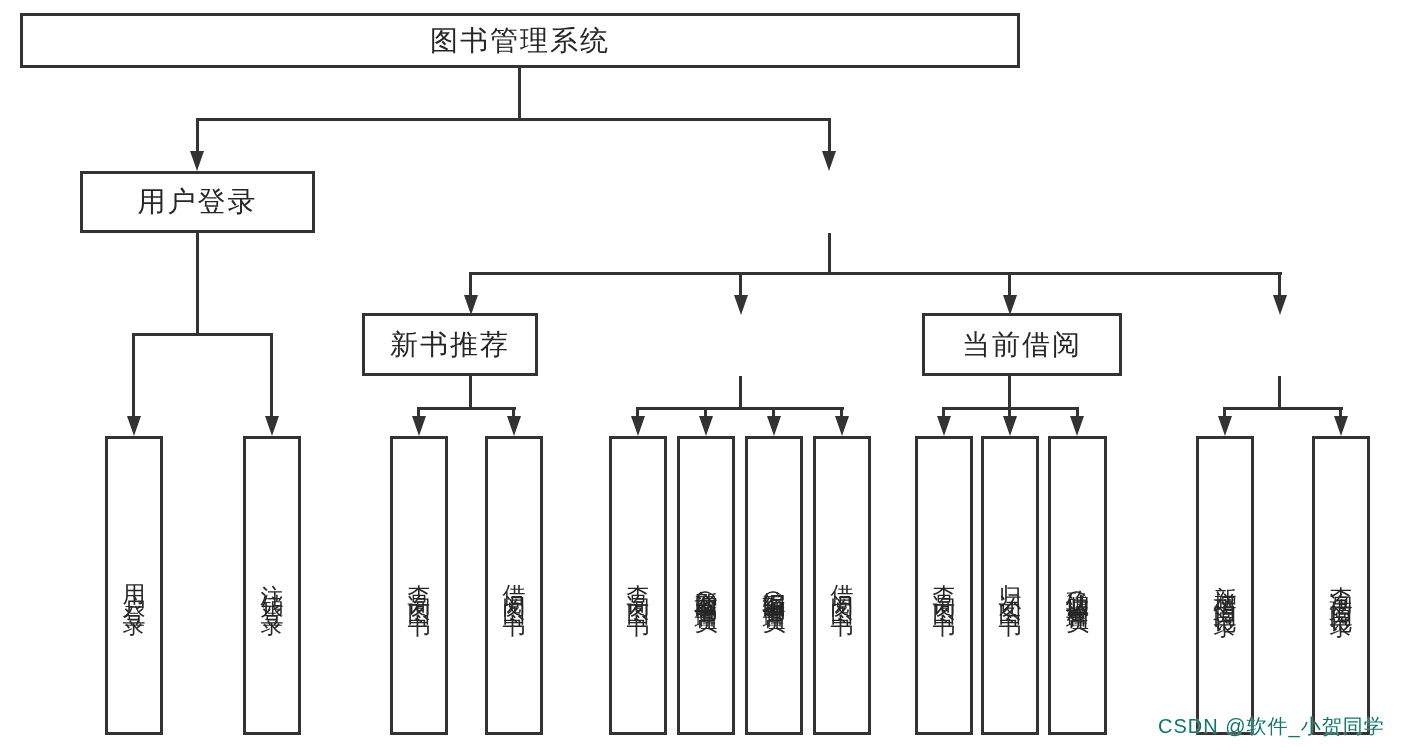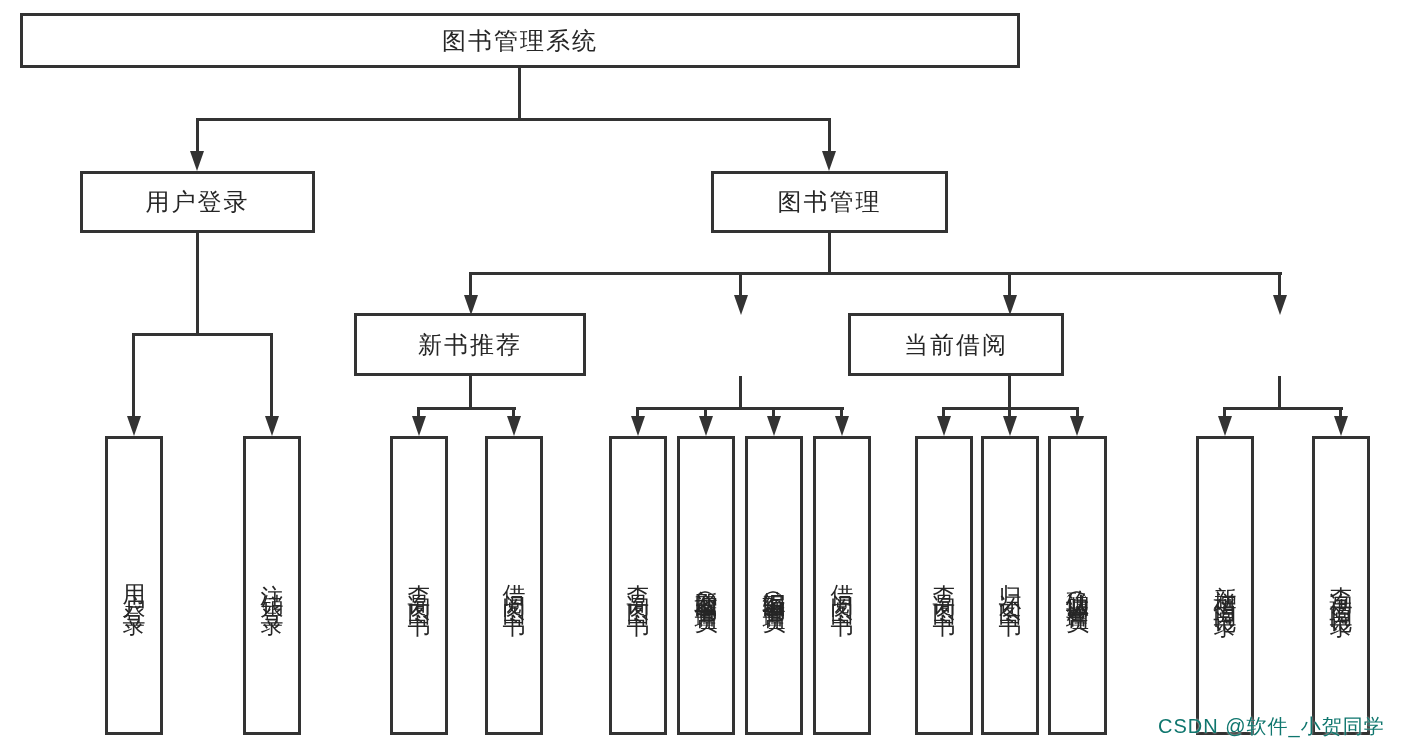--- a/index.html
+++ b/index.html
@@ -4,21 +4,21 @@
 <style>
   html,body{margin:0;padding:0;background:#ffffff;}
   #stage{
     position:relative;width:1405px;height:747px;background:#ffffff;
     font-family:"Liberation Sans","DejaVu Sans",sans-serif;overflow:hidden;
   }
   .box{
     position:absolute;box-sizing:border-box;border:3px solid #333333;background:#ffffff;
     display:flex;align-items:center;justify-content:center;color:#262626;
   }
-  .hbox{font-size:24px;letter-spacing:2px;white-space:nowrap;}
+  .hbox{font-size:28px;letter-spacing:2px;white-space:nowrap;}
   .vbox{font-size:23px;}
   .vbox .vtext{
     writing-mode:vertical-rl;text-orientation:mixed;line-height:1;white-space:nowrap;
   }
   .ls4 .vtext{letter-spacing:10px;}
   .ls6 .vtext{letter-spacing:6px;}
   .ls9 .vtext{letter-spacing:3px;}
   .vl{position:absolute;width:3px;background:#333333;}
   .hl{position:absolute;height:3px;background:#333333;}
   .arrow{
@@ -44,46 +44,43 @@
   <div class="vl" style="left:518px;top:67px;height:51px;"></div>
   <div class="hl" style="left:196px;top:118px;width:635px;"></div>
   <div class="vl" style="left:196px;top:118px;height:33px;"></div>
   <div class="arrow" style="left:190px;top:151px;"></div>
   <div class="vl" style="left:828px;top:118px;height:33px;"></div>
   <div class="arrow" style="left:822px;top:151px;"></div>
 
   <div class="box hbox" style="left:80px;top:171px;width:235px;height:62px;">
     <span>用户登录</span>
   </div>
-  <div class="box hbox" style="left:711px;top:171px;width:237px;height:62px;">
-    <span>图书管理</span>
-  </div>
 
   <div class="vl" style="left:196px;top:233px;height:100px;"></div>
   <div class="hl" style="left:132px;top:333px;width:141px;"></div>
   <div class="vl" style="left:132px;top:333px;height:83px;"></div>
   <div class="arrow" style="left:127px;top:416px;"></div>
   <div class="vl" style="left:270px;top:333px;height:83px;"></div>
   <div class="arrow" style="left:265px;top:416px;"></div>
 
   <div class="vl" style="left:828px;top:233px;height:39px;"></div>
   <div class="hl" style="left:469px;top:272px;width:813px;"></div>
   <div class="vl" style="left:469px;top:272px;height:23px;"></div>
   <div class="arrow" style="left:464px;top:295px;"></div>
   <div class="vl" style="left:739px;top:272px;height:23px;"></div>
   <div class="arrow" style="left:734px;top:295px;"></div>
   <div class="vl" style="left:1008px;top:272px;height:23px;"></div>
   <div class="arrow" style="left:1003px;top:295px;"></div>
   <div class="vl" style="left:1278px;top:272px;height:23px;"></div>
   <div class="arrow" style="left:1273px;top:295px;"></div>
 
-  <div class="box hbox" style="left:354px;top:313px;width:232px;height:63px;">
+  <div class="box hbox" style="left:362px;top:313px;width:176px;height:63px;">
     <span>新书推荐</span>
   </div>
-  <div class="box hbox" style="left:848px;top:313px;width:216px;height:63px;align-items:center;">
+  <div class="box hbox" style="left:922px;top:313px;width:200px;height:63px;align-items:center;">
     <span>当前借阅</span>
   </div>
 
   <div class="vl" style="left:469px;top:376px;height:31px;"></div>
   <div class="hl" style="left:417px;top:407px;width:99px;"></div>
   <div class="vl" style="left:417px;top:407px;height:9px;"></div>
   <div class="arrow" style="left:412px;top:416px;"></div>
   <div class="vl" style="left:512px;top:407px;height:9px;"></div>
   <div class="arrow" style="left:507px;top:416px;"></div>
 

